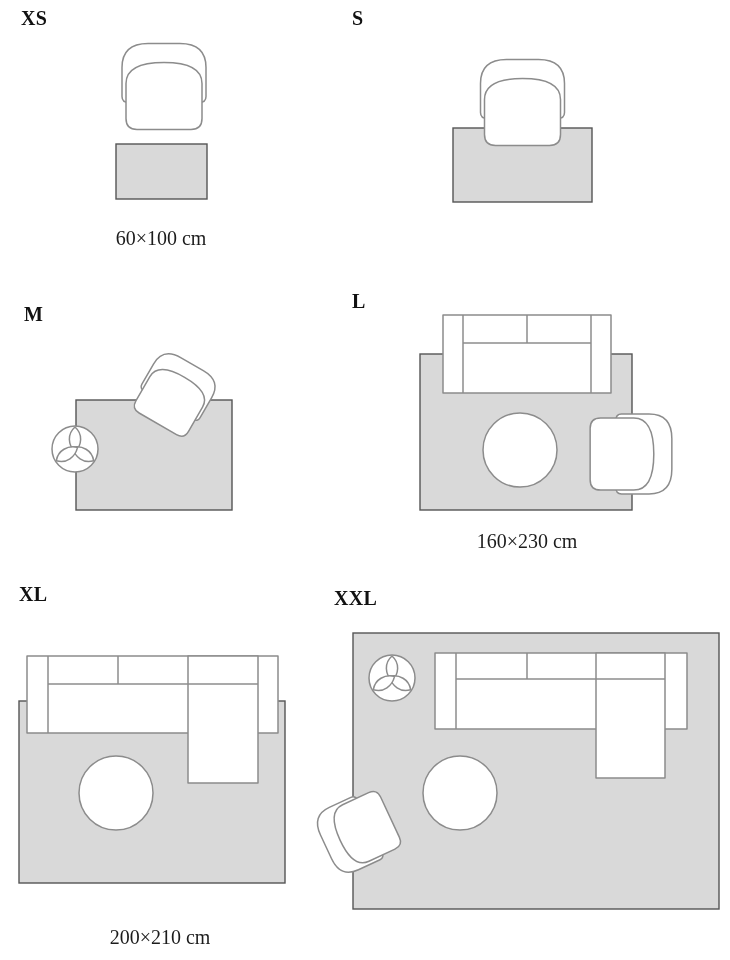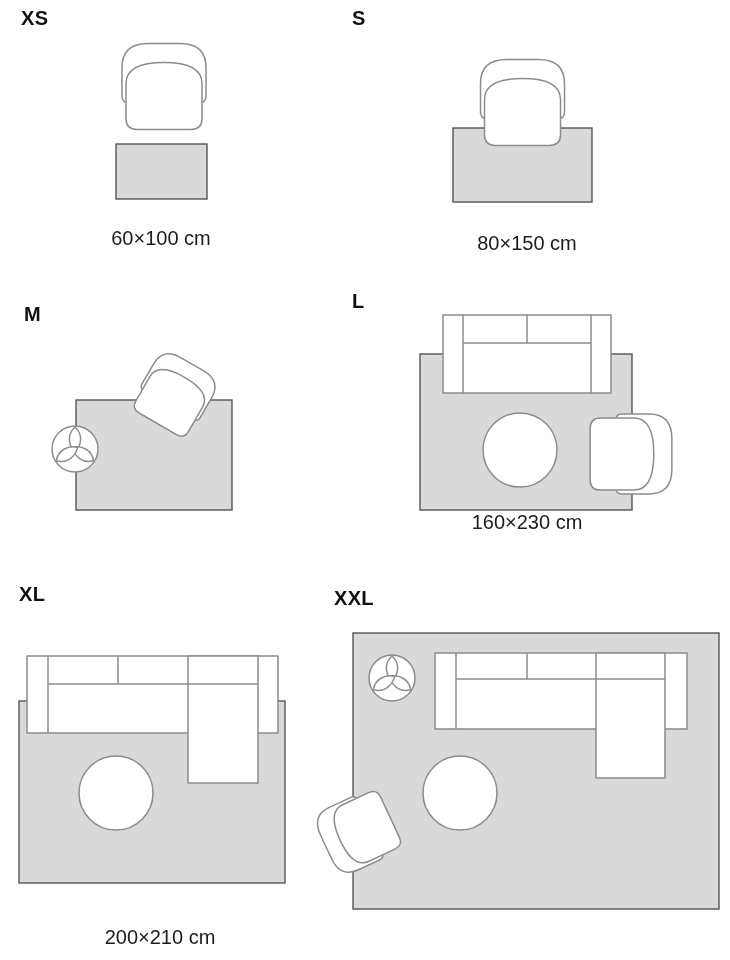--- a/index.html
+++ b/index.html
@@ -10,21 +10,21 @@
     --label-color:#111111;
     --caption-color:#1c1c1c;
     --page-bg:#ffffff;
   }
   *{margin:0;padding:0;box-sizing:border-box;}
   html,body{background:var(--page-bg);}
   #stage{
     position:relative;
     width:730px;height:960px;
     background:var(--page-bg);
-    font-family:Liberation Sans, sans-serif;
+    font-family:Liberation Serif, serif;
     overflow:hidden;
   }
   #diagram-svg{position:absolute;left:0;top:0;}
   .rug{fill:var(--rug-fill);stroke:var(--rug-stroke);stroke-width:1.4;}
   .furn{fill:var(--furniture-fill);stroke:var(--furniture-stroke);stroke-width:1.5;stroke-linejoin:round;}
   .fline{fill:none;stroke:var(--furniture-stroke);stroke-width:1.5;stroke-linecap:butt;}
   .size-label{
     position:absolute;
     font-size:20px;font-weight:700;line-height:20px;
     color:var(--label-color);
@@ -118,17 +118,16 @@
   </svg>
 
   <div class="size-label" style="left:21px;top:8px">XS</div>
   <div class="size-label" style="left:352px;top:8px">S</div>
   <div class="size-label" style="left:24px;top:304px">M</div>
   <div class="size-label" style="left:352px;top:291px">L</div>
   <div class="size-label" style="left:19px;top:584px">XL</div>
   <div class="size-label" style="left:334px;top:588px">XXL</div>
 
   <div class="caption" style="left:51px;top:228px">60×100 cm</div>
-  <div class="caption" style="left:417px;top:233px">80×150 cm</div>
-  <div class="caption" style="left:417px;top:512px">160×230 cm</div>
+  <div class="caption" style="left:417px;top:531px">160×230 cm</div>
   <div class="caption" style="left:50px;top:927px">200×210 cm</div>
 
 </div>
 
 </body></html>

